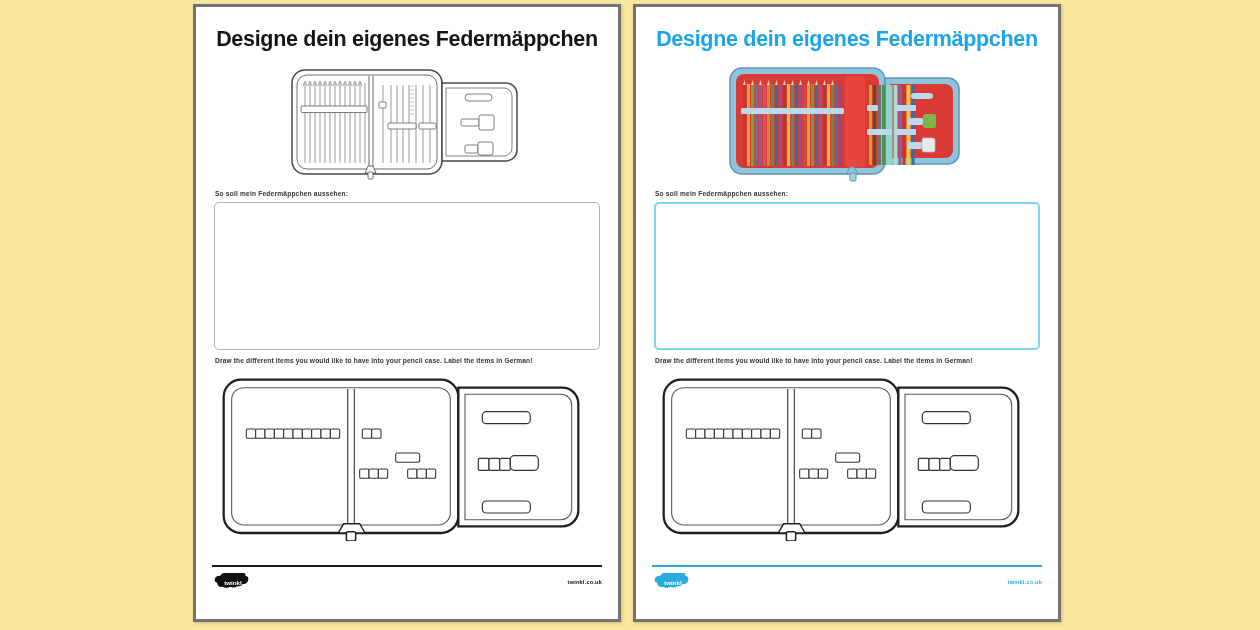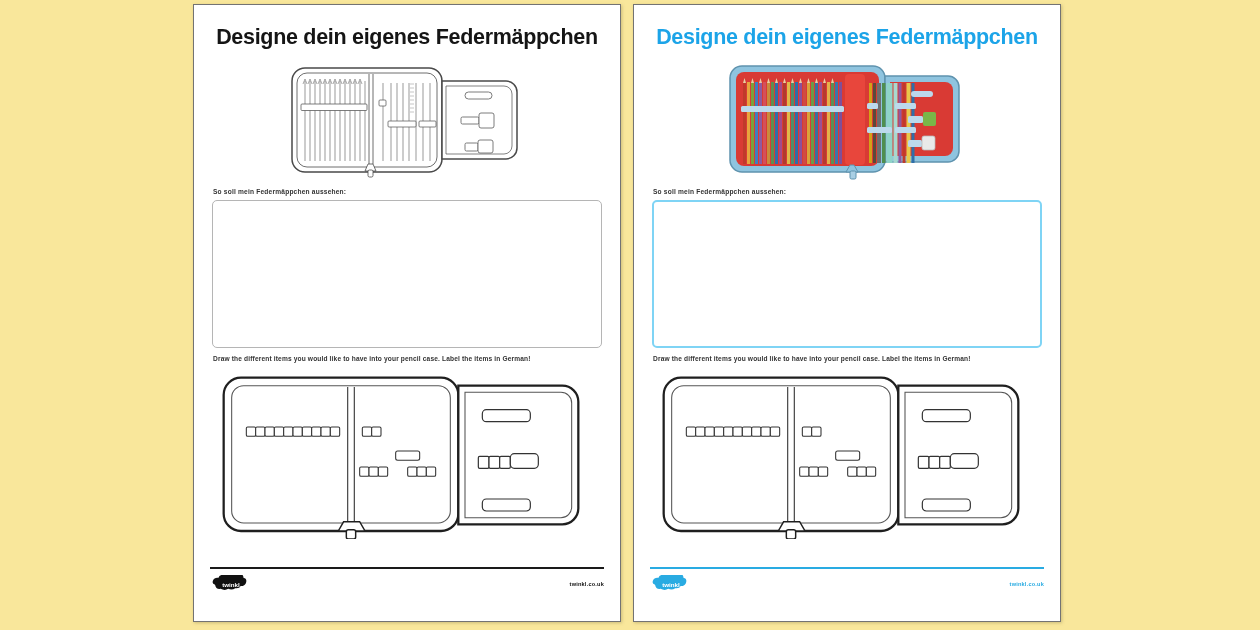--- a/index.html
+++ b/index.html
@@ -13,21 +13,21 @@
     background: #f9e79b;
     position: relative;
   }
 
   .worksheet {
     position: absolute;
     top: 4px;
     width: 428px;
     height: 618px;
     background: #ffffff;
-    border: 1px solid #737373;
+    border: 3px solid #737373;
     box-shadow: 1px 1px 3px rgba(120,110,60,.35);
     padding: 14px 16px 0 16px;
   }
   #page-left  { left: 193px; }
   #page-right { left: 633px; }
 
   
   .title {
     text-align: center;
     font-weight: bold;

